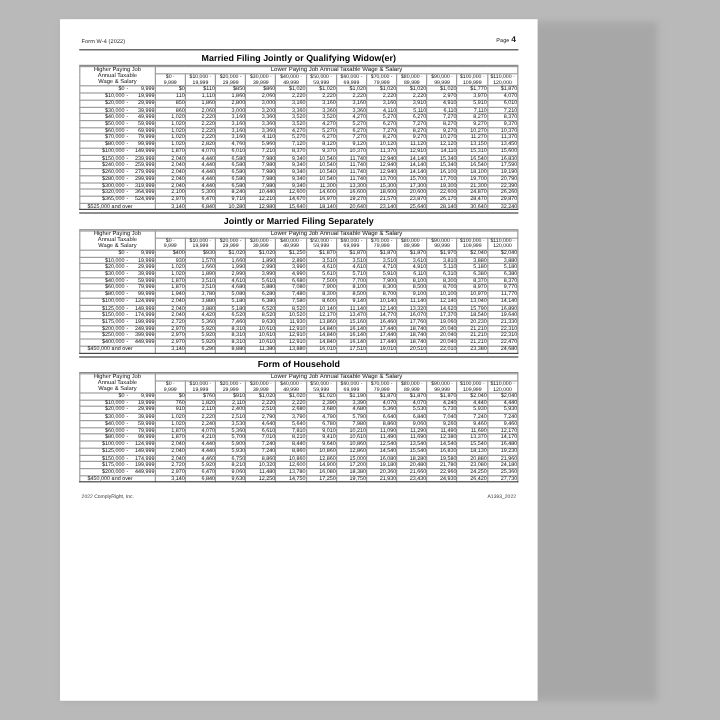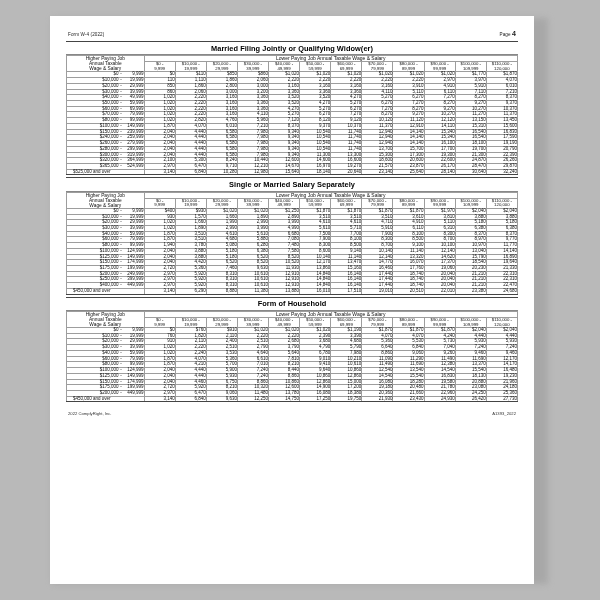--- a/index.html
+++ b/index.html
@@ -17,21 +17,21 @@
     width: 496px;
     height: 566px;
     background: #9a9a9a;
     filter: blur(3px);
     opacity: .55;
   }
   #sheet {
     position: absolute;
     left: 50px;
     top: 16px;
-    width: 484px;
+    width: 398px;
     height: 568px;
     background: #ffffff;
     box-sizing: border-box;
     padding: 14px 16px 10px 16px;
     overflow: hidden;
   }
   .topbar {
     display: flex;
     justify-content: space-between;
     align-items: flex-end;
@@ -476,21 +476,21 @@
               <td class="val">23,140</td>
               <td class="val">25,640</td>
               <td class="val">28,140</td>
               <td class="val">30,640</td>
               <td class="val">32,240</td>
             </tr>
           </tbody>
         </table>
       </div>
       <div class="tblwrap">
-        <div class="banner">Single or Married Salary Separately</div>
+        <div class="banner">Jointly or Married Filing Separately</div>
         <table class="grid">
           <colgroup>
             <col class="c0">
             <col>
             <col>
             <col>
             <col>
             <col>
             <col>
             <col>

